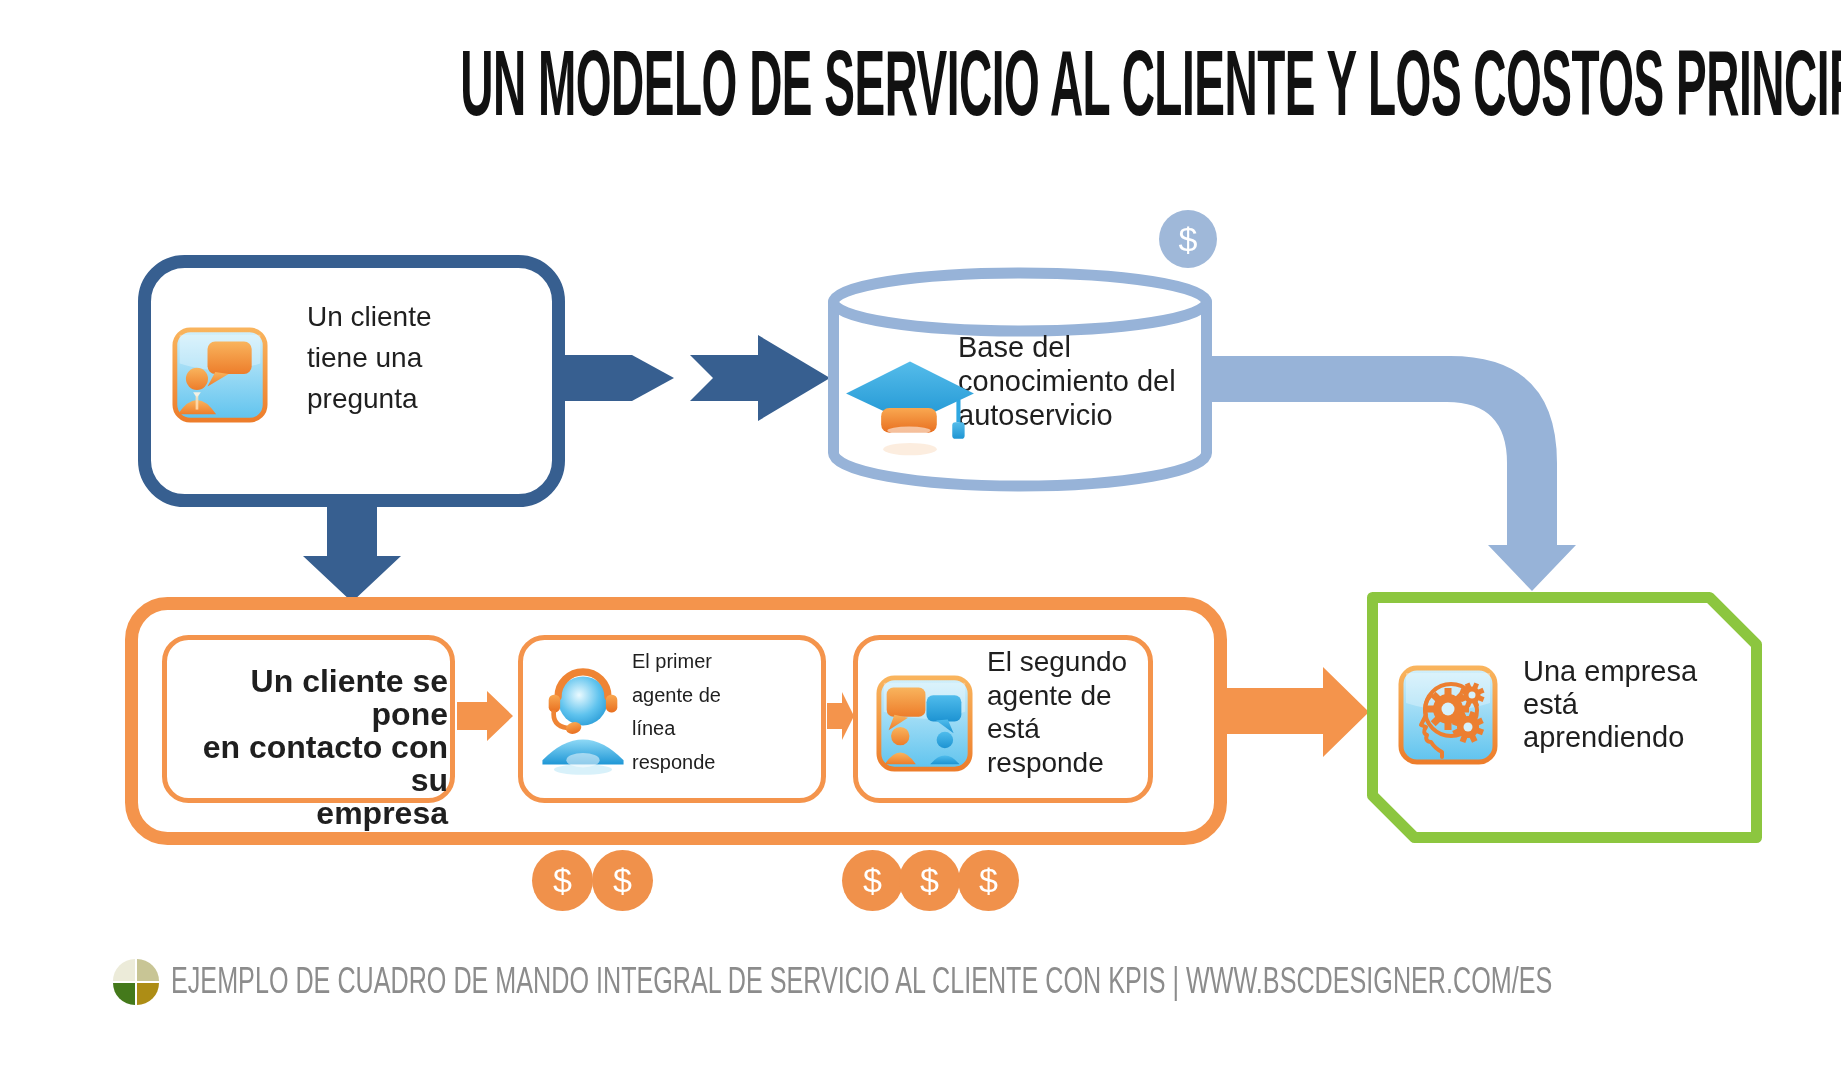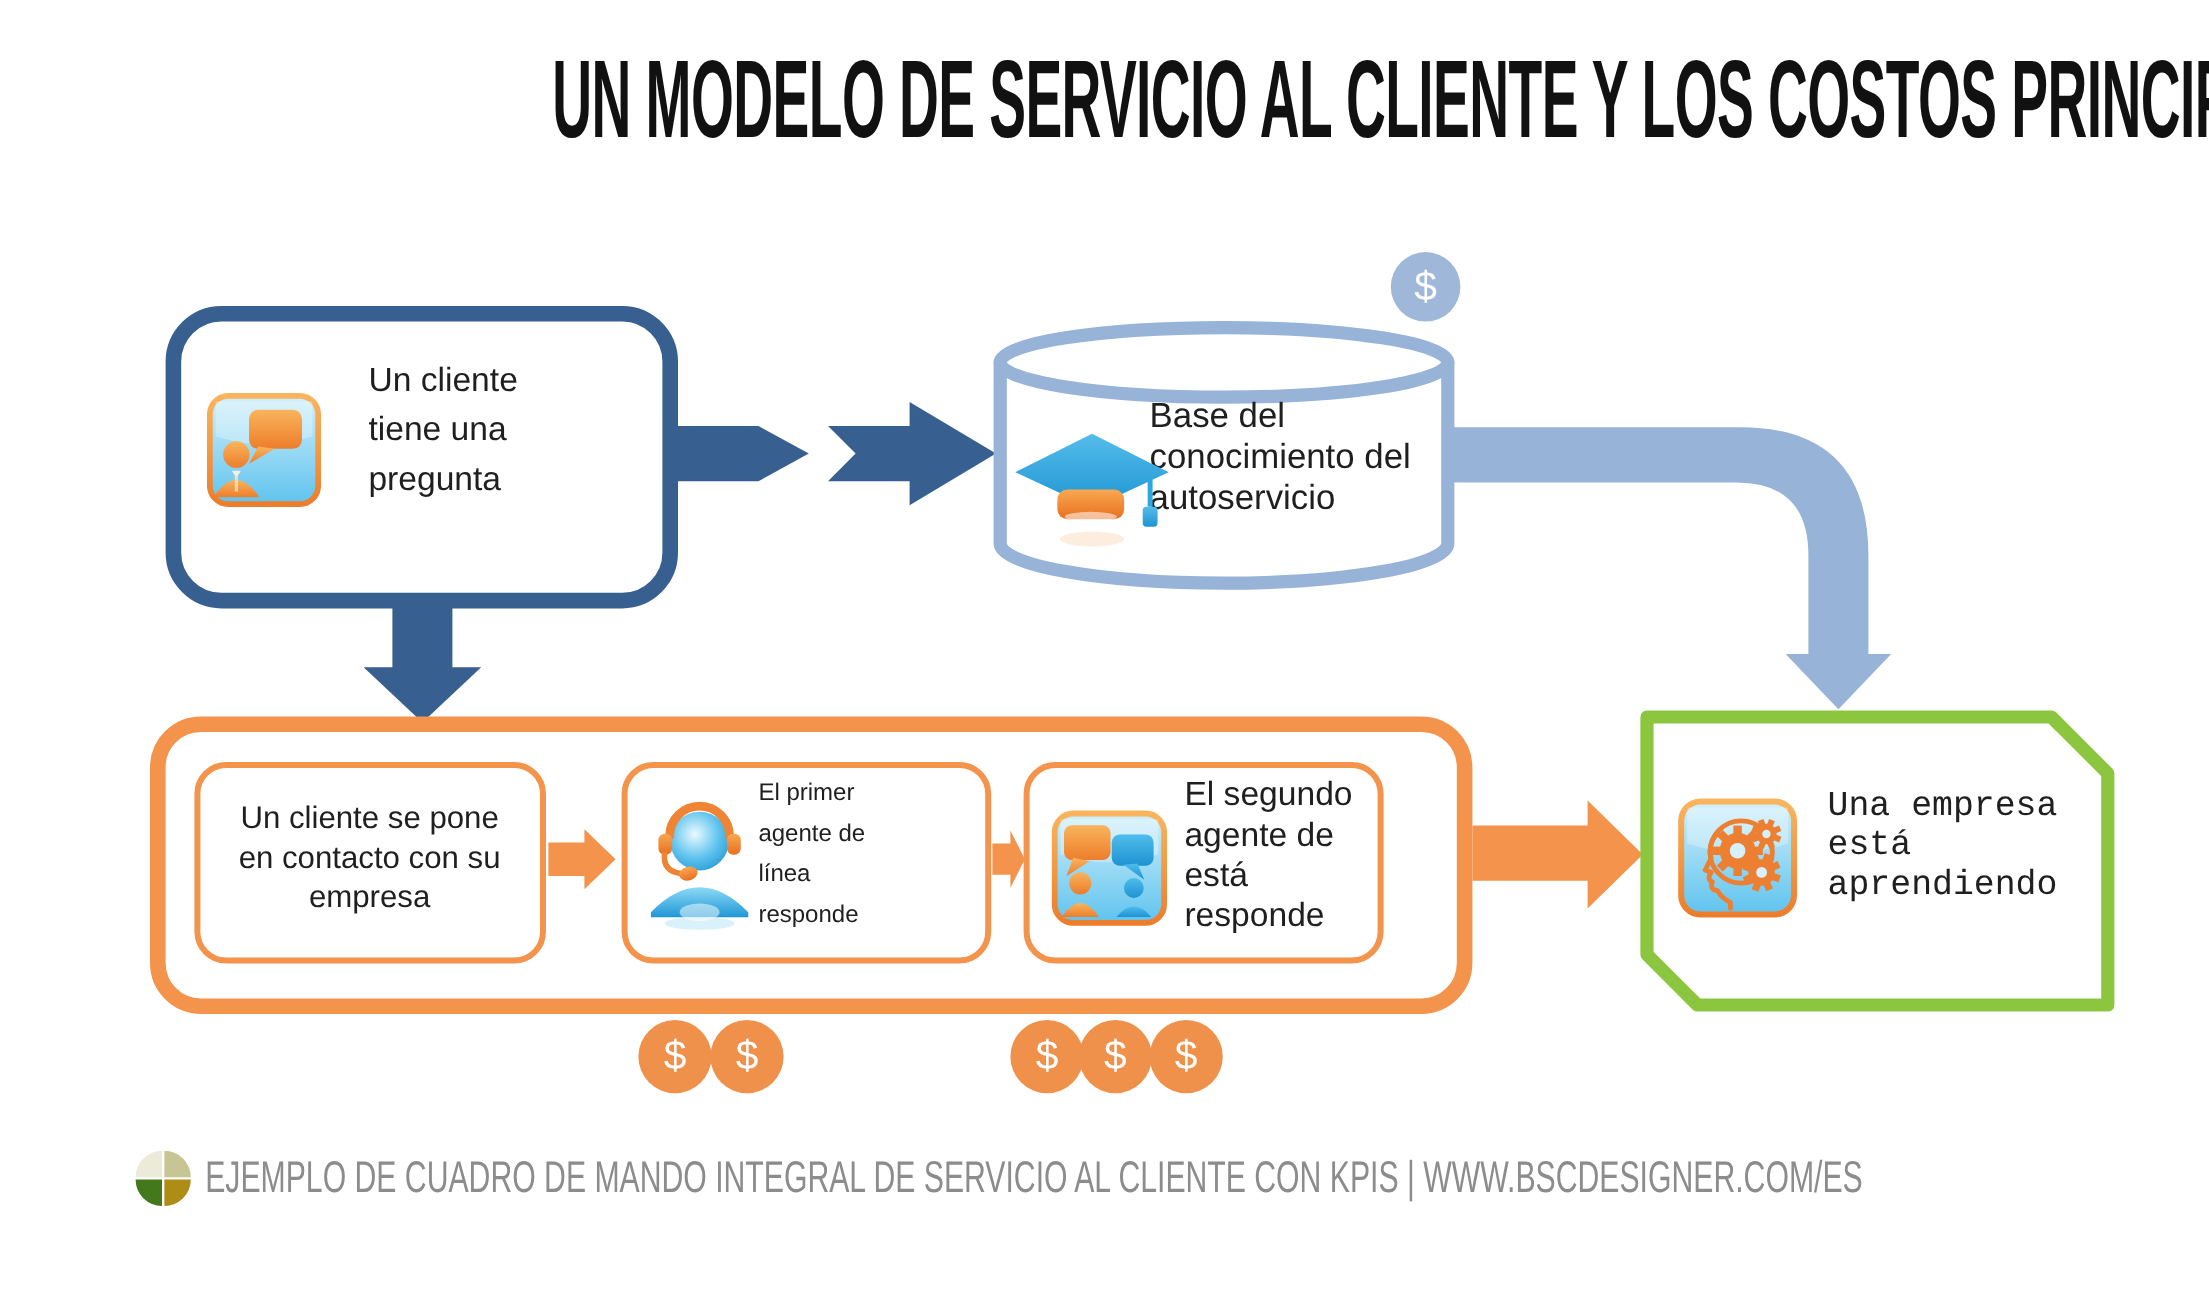--- a/index.html
+++ b/index.html
@@ -5,24 +5,24 @@
   html,body{margin:0;padding:0;background:#fff;}
   .canvas{position:relative;width:1841px;height:1087px;background:#ffffff;overflow:hidden;
           font-family:"Liberation Sans",sans-serif;}
   .title{position:absolute;left:0;top:37px;width:1841px;text-align:center;
          font-size:92px;font-weight:bold;color:#111;line-height:92px;white-space:nowrap;
          transform:scaleX(0.50);transform-origin:50% 50%;letter-spacing:-1px;}
   .diagram{position:absolute;left:0;top:0;}
   .label{position:absolute;white-space:pre-line;color:#1f1f1f;}
   .lbl-q{left:307px;top:296px;font-size:28px;line-height:41px;}
   .lbl-kb{left:958px;top:330px;font-size:29px;line-height:34px;}
-  .lbl-contact{left:168px;top:665px;width:280px;text-align:center;font-size:26px;line-height:33px;}
+  .lbl-contact{left:168px;top:665px;width:280px;text-align:right;font-size:32px;line-height:33px;font-weight:bold;}
   .lbl-agent1{left:632px;top:645px;font-size:20px;line-height:33.5px;}
   .lbl-agent2{left:987px;top:645px;font-size:28px;line-height:33.5px;}
-  .lbl-learn{left:1523px;top:655px;font-size:29px;line-height:33px;font-family:Liberation Mono, monospace;}
+  .lbl-learn{left:1523px;top:655px;font-size:29px;line-height:33px;}
   .icon{position:absolute;}
   .badge{position:absolute;width:61px;height:61px;border-radius:50%;background:#F0914B;
          color:#fff;font-size:34px;display:flex;align-items:center;justify-content:center;}
   .badge--blue{background:#9FB8D9;width:58px;height:58px;}
   .footer-text{position:absolute;left:171px;top:960px;font-size:37px;color:#8C8C8C;
                white-space:nowrap;transform:scaleX(0.68);transform-origin:0 50%;}
 </style>
 </head>
 <body>
 

